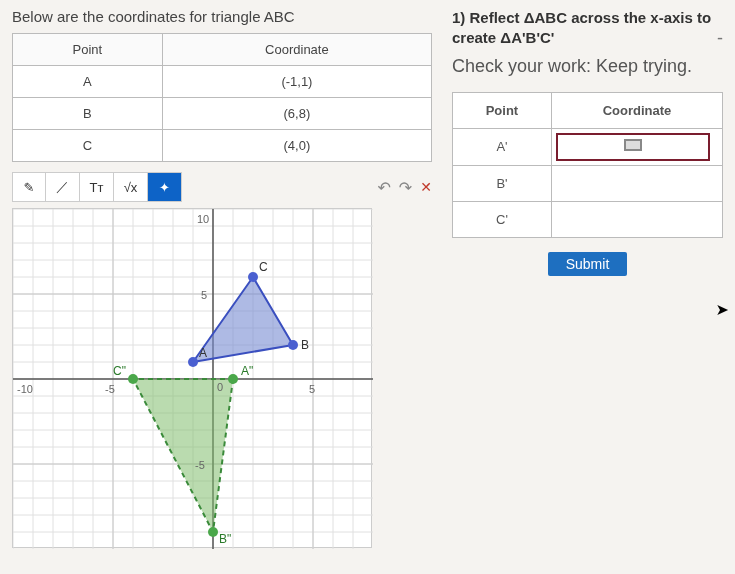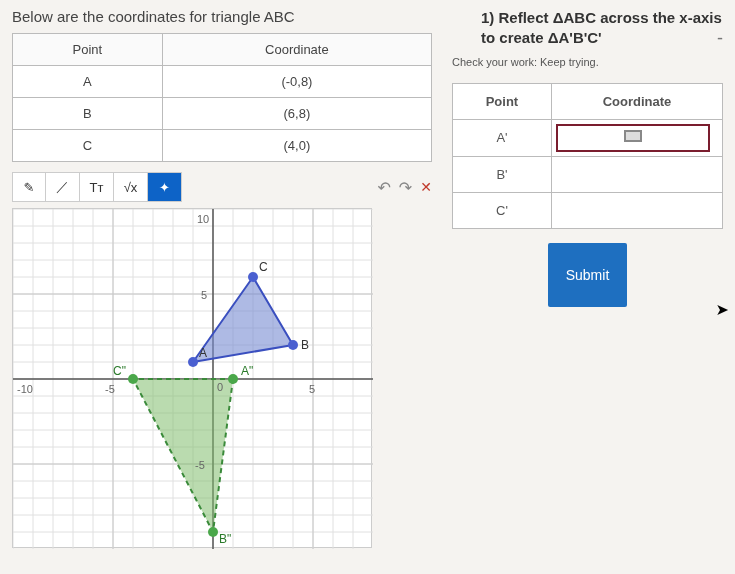--- a/index.html
+++ b/index.html
@@ -52,23 +52,23 @@
   
   .graph {
     width: 360px; height: 340px;
     background: #fff;
     border: 1px solid #ccc;
     margin-top: 6px;
     position: relative;
   }
 
   
-  .q-title { font-size: 15px; line-height: 1.35; margin-bottom: 6px; margin-left: 29px; }
+  .q-title { font-size: 15px; line-height: 1.35; margin-bottom: 6px; }
   .q-title b { font-weight: bold; }
-  .hint { font-size: 11px; color: #555; margin-bottom: 14px; line-height:1.3;}
+  .hint { font-size: 18px; color: #555; margin-bottom: 14px; line-height:1.3;}
   .dash { float: right; color:#777; font-size: 18px; margin-top:-2px;}
 
   table.answer { border-collapse: collapse; width: 100%; background:#fff; }
   table.answer th, table.answer td {
     border: 1px solid #bbb;
     padding: 10px 8px;
     font-size: 13px;
     text-align: center;
     color:#555;
   }
@@ -85,21 +85,21 @@
     background:#888; position:relative; vertical-align:middle;
   }
   .kb-icon:before{content:"";position:absolute;inset:2px;background:#ddd;}
 
   .submit {
     display: block;
     margin: 14px auto 0 auto;
     background: #1e6fc0;
     color: #fff;
     border: none;
-    padding: 24px 18px;
+    padding: 4px 18px;
     font-size: 14px;
     border-radius: 2px;
   }
 
   .cursor {
     position:absolute; right:6px; top:300px;
     font-size:16px; color:#000;
   }
 </style>
 </head>
@@ -113,21 +113,21 @@
     <table class="data">
       <thead>
         <tr>
           <th>Point</th>
           <th>Coordinate</th>
         </tr>
       </thead>
       <tbody>
         <tr>
           <td>A</td>
-          <td>(-0,8)</td>
+          <td>(-1,1)</td>
         </tr>
         <tr>
           <td>B</td>
           <td>(6,8)</td>
         </tr>
         <tr>
           <td>C</td>
           <td>(4,0)</td>
         </tr>
       </tbody>

